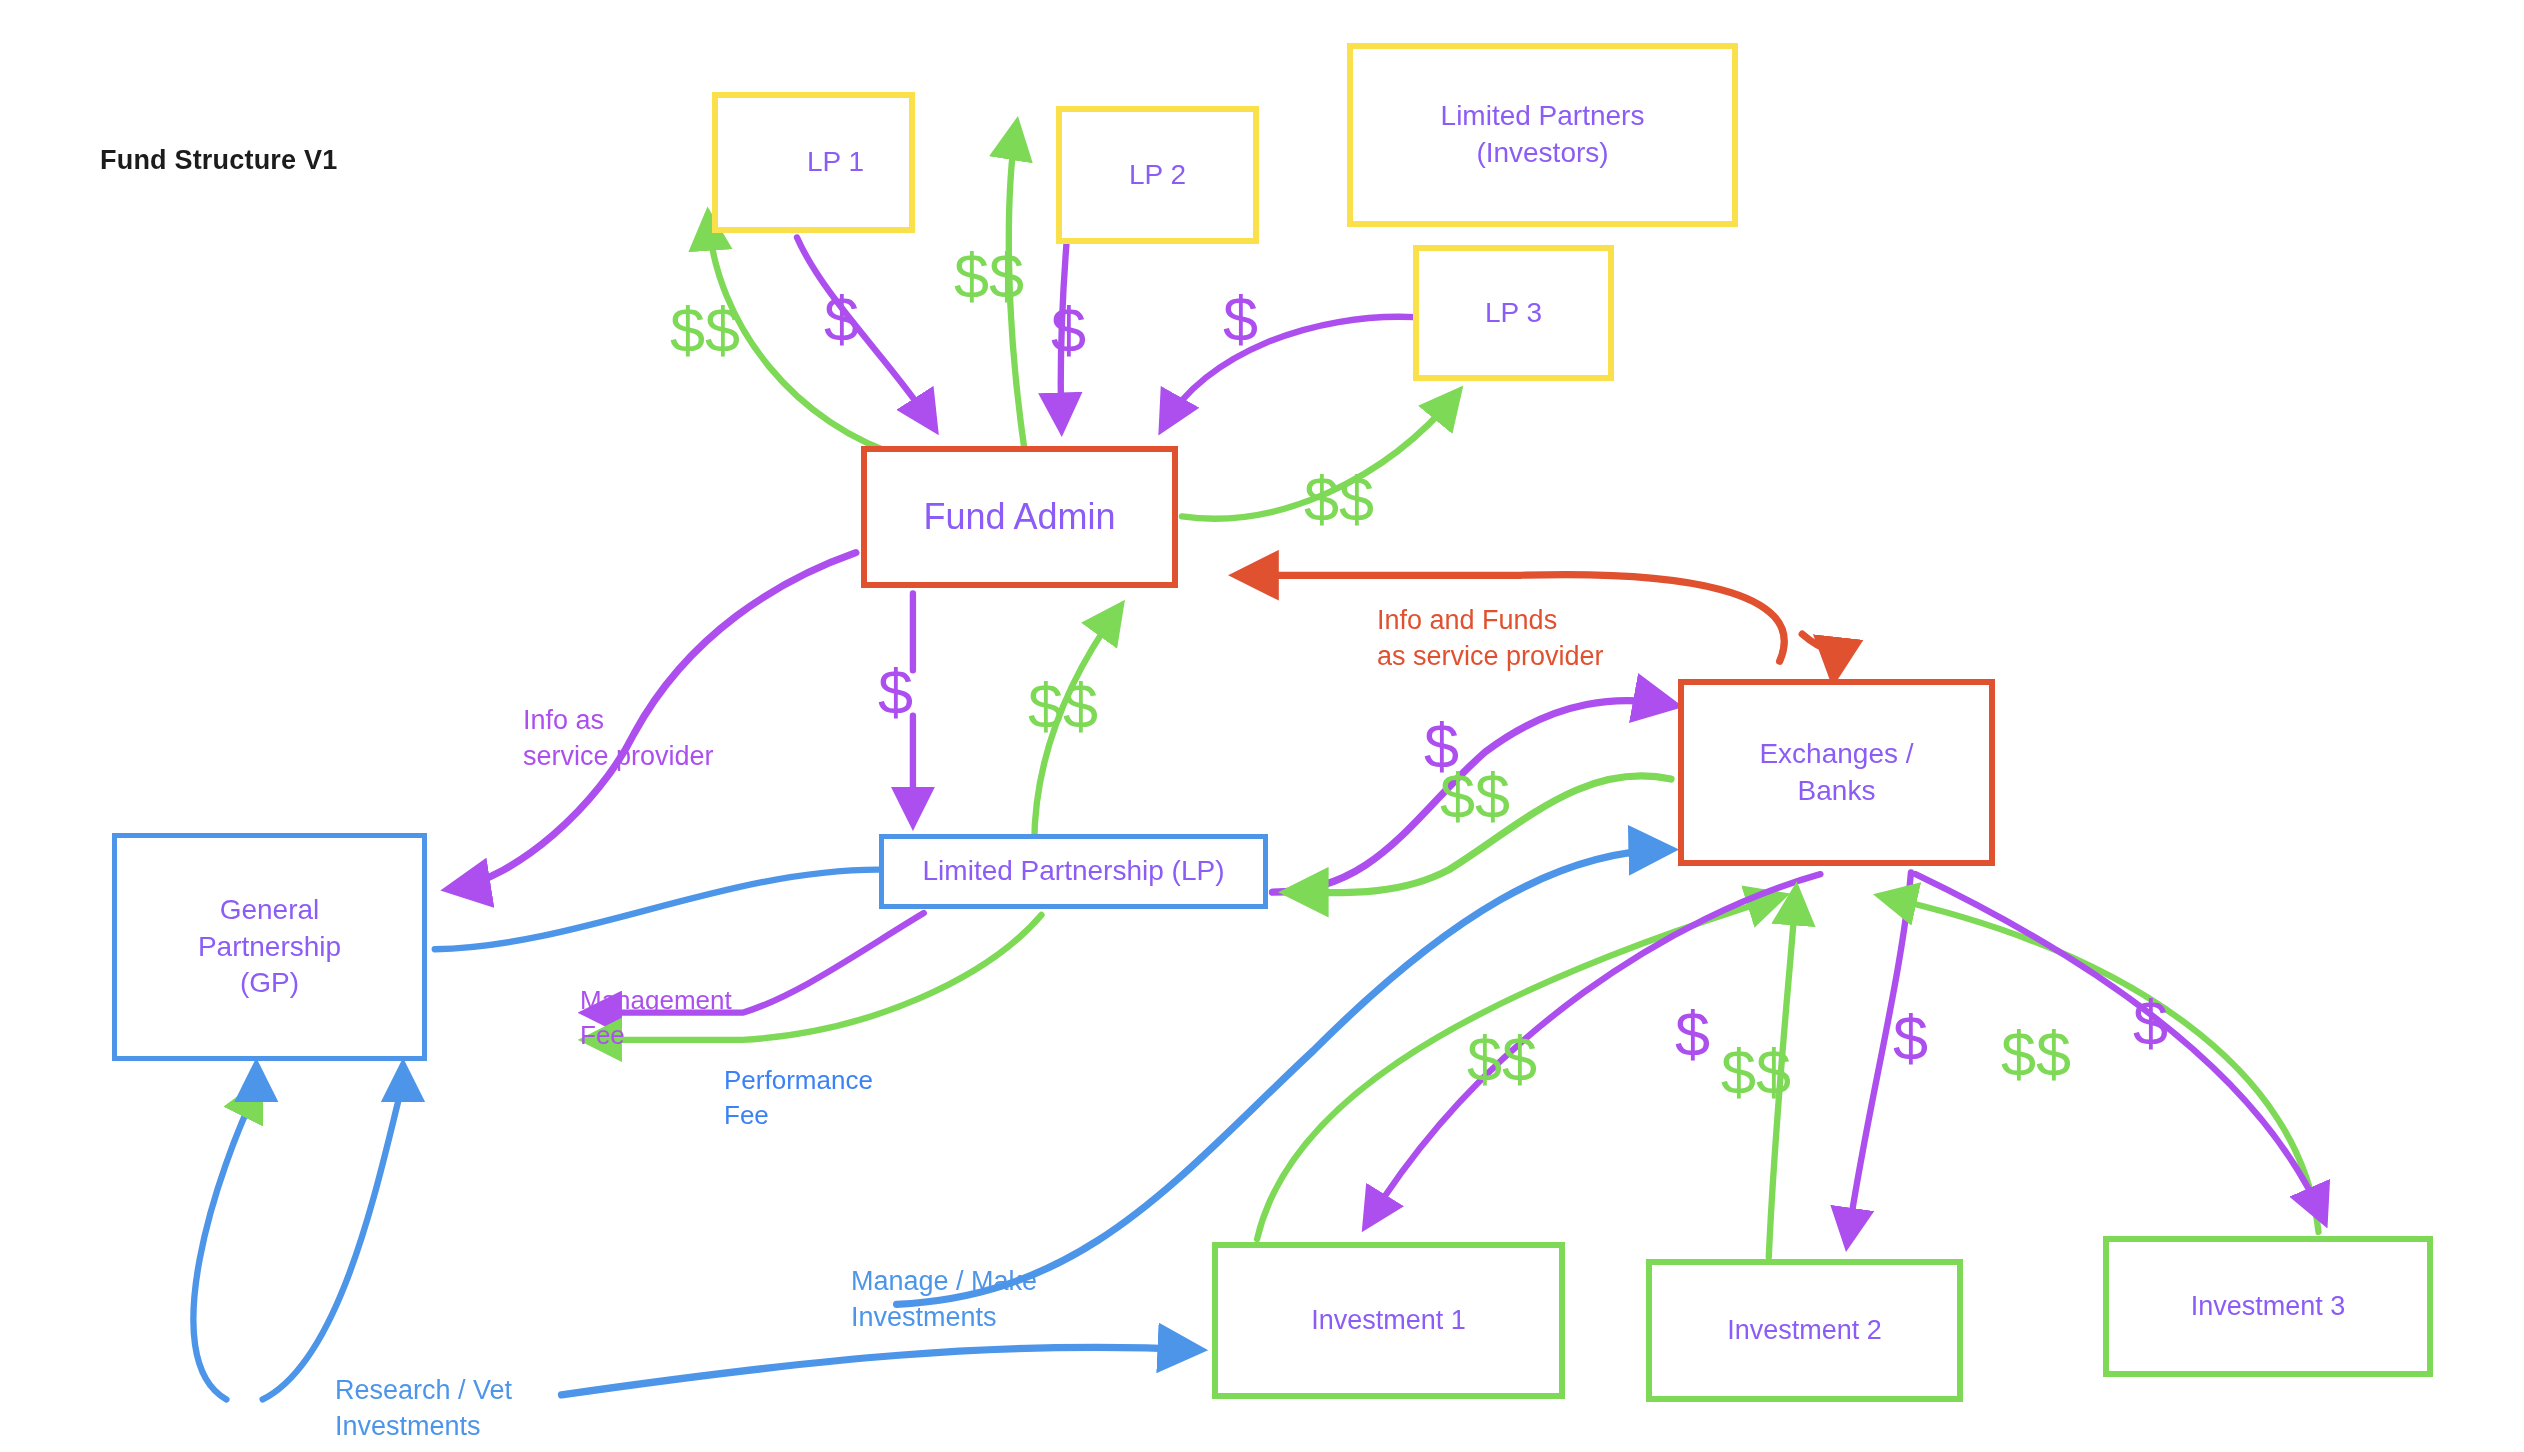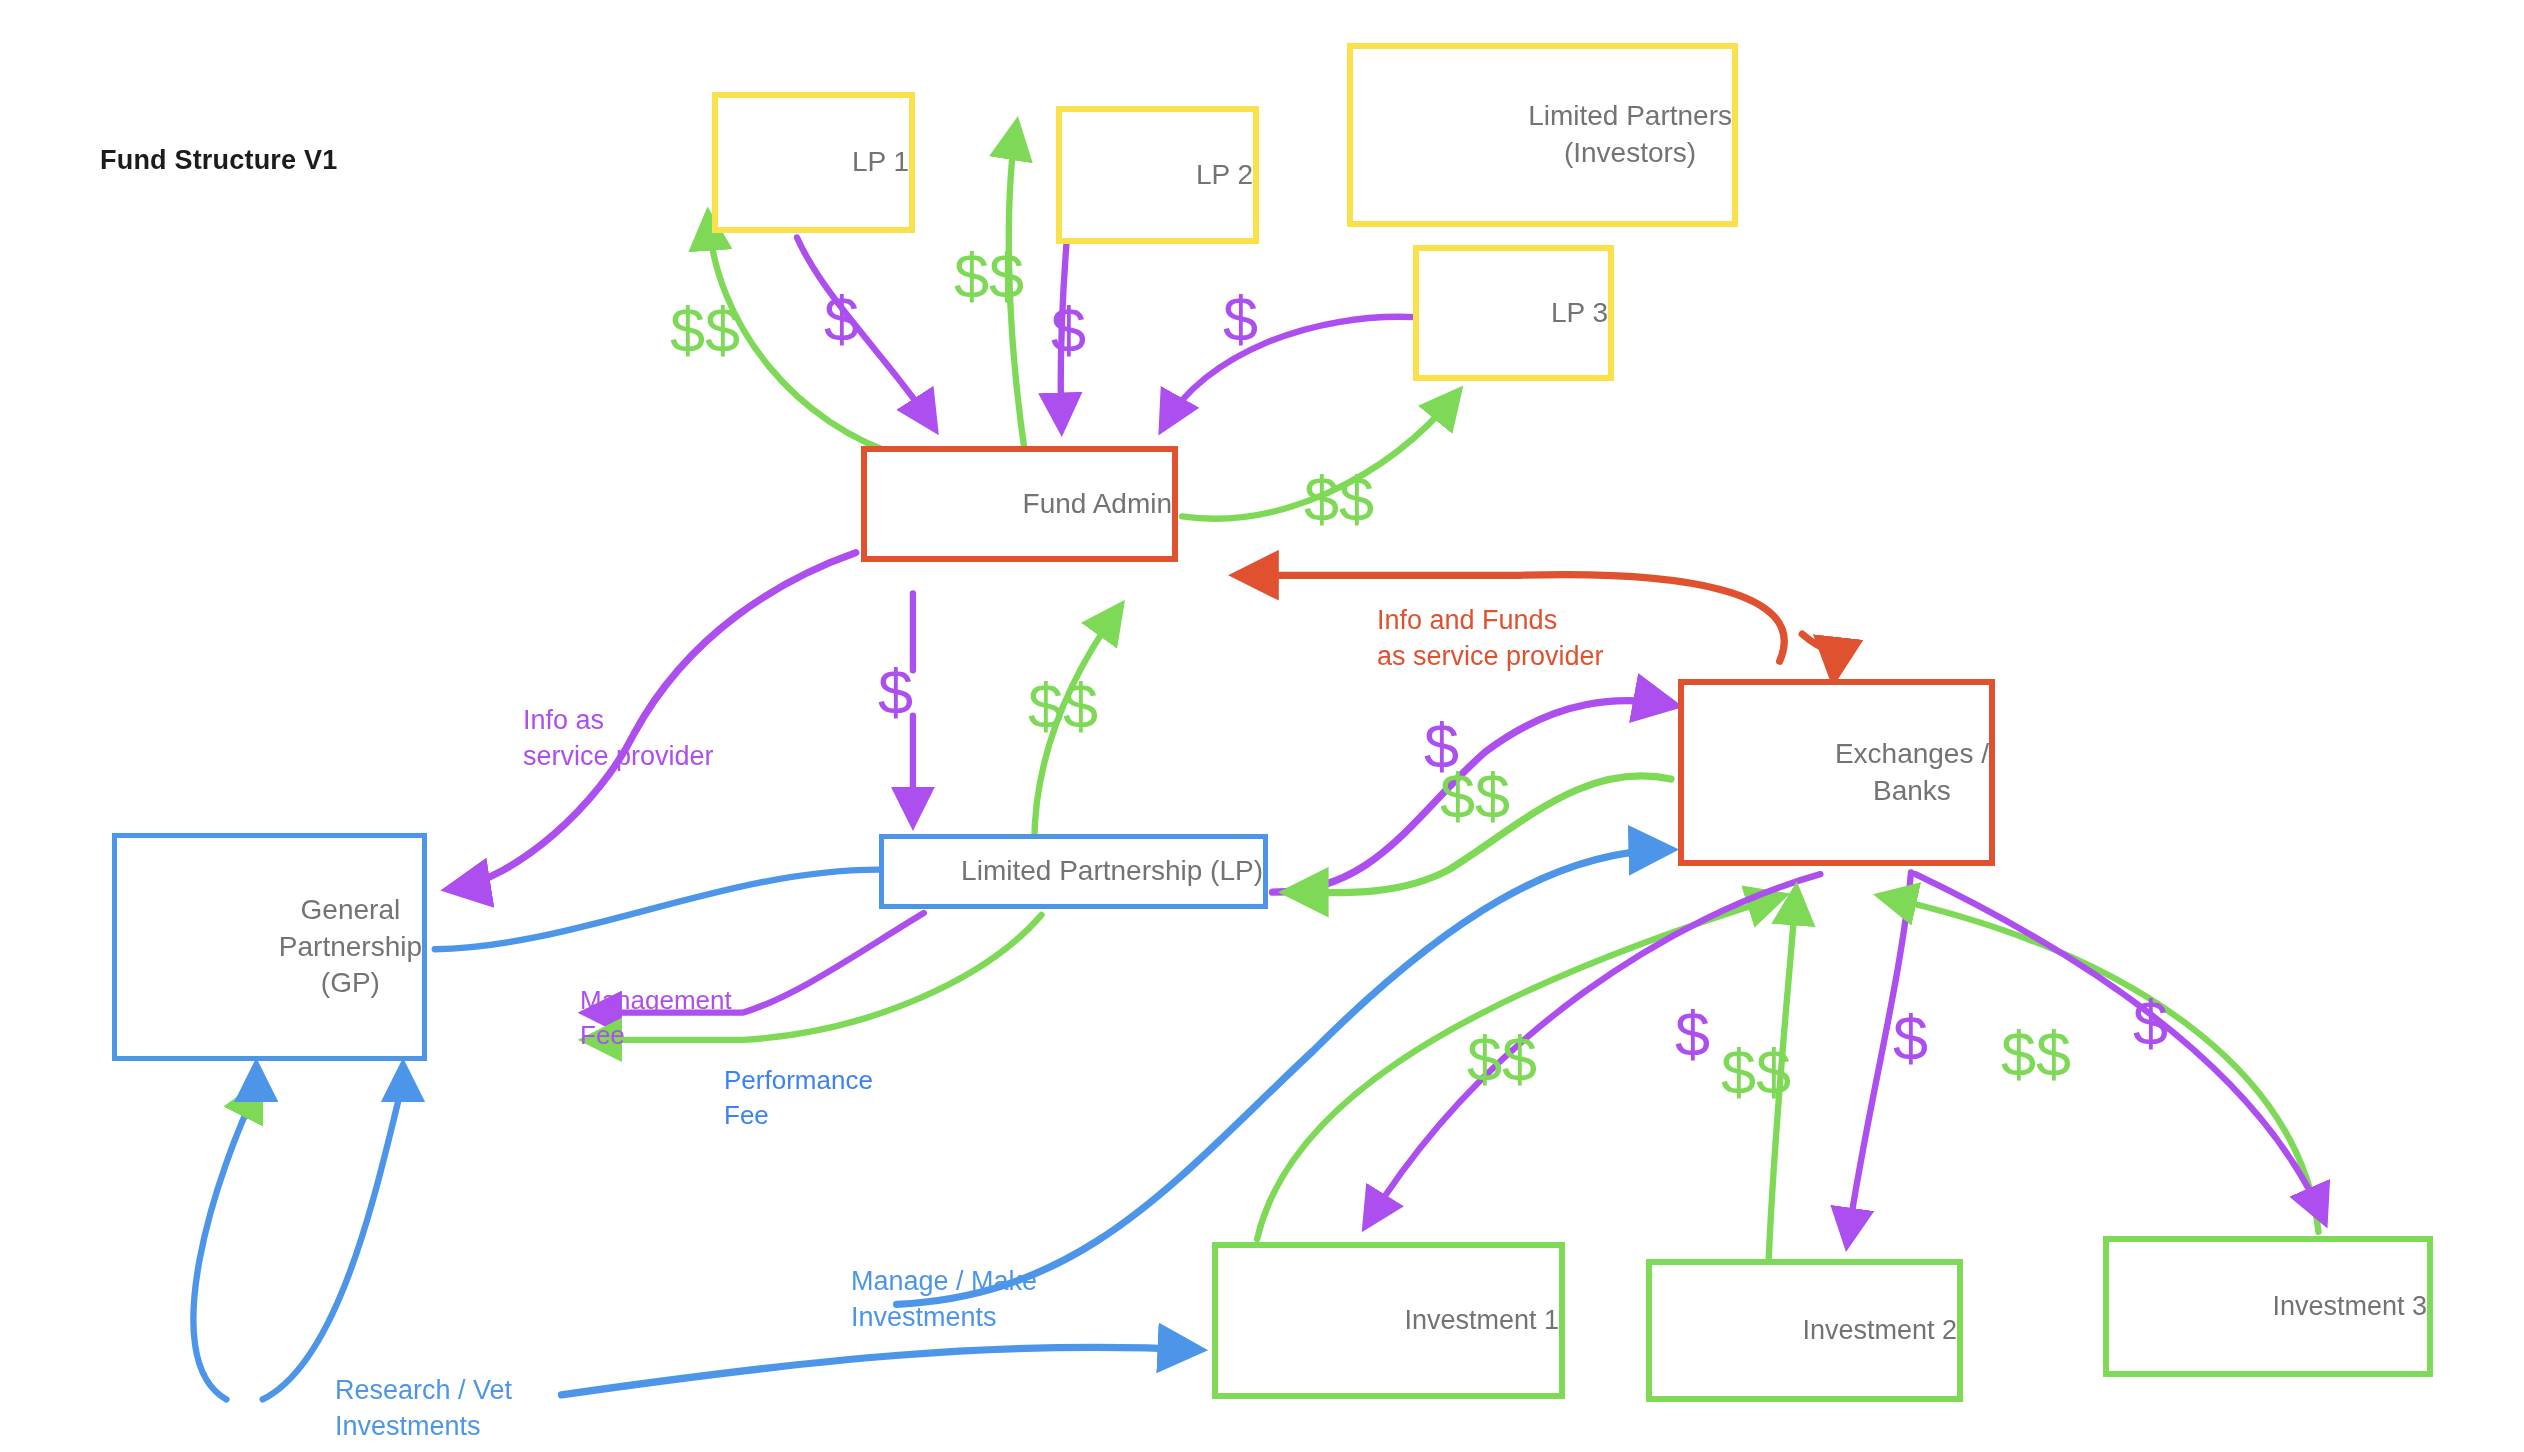--- a/index.html
+++ b/index.html
@@ -24,23 +24,23 @@
     width: 2525px;
     height: 1453px;
     pointer-events: none;
   }
   .node {
     position: absolute;
     box-sizing: border-box;
     background: #ffffff;
     display: flex;
     align-items: center;
-    justify-content: flex-end;
+    justify-content: center;
     text-align: center;
-    color: #737373;
+    color: #8b5cf6;
     line-height: 1.32;
     white-space: pre-line;
     z-index: 5;
   }
   .node.yellow  { border: 6.3px solid #FAE04B; }
   .node.red     { border: 6.3px solid #E0512F; }
   .node.blue    { border: 5.4px solid #4C95E8; }
   .node.green   { border: 6.3px solid #7ED957; }
 
   .edge-label {
@@ -164,21 +164,21 @@
 
   <div class="node yellow" style="left:1413px; top:245px; width:201px; height:136px; font-size:28px;">
     <span>LP 3</span>
   </div>
 
   <div class="node yellow" style="left:1347px; top:43px; width:391px; height:184px; font-size:28px;">
     <span>Limited Partners
 (Investors)</span>
   </div>
 
-  <div class="node red" style="left:861px; top:446px; width:317px; height:116px; font-size:28px;">
+  <div class="node red" style="left:861px; top:446px; width:317px; height:142px; font-size:36px;">
     <span>Fund Admin</span>
   </div>
 
   <div class="node blue" style="left:112px; top:833px; width:315px; height:228px; font-size:28px;">
     <span>General
 Partnership
 (GP)</span>
   </div>
 
   <div class="node red" style="left:1678px; top:679px; width:317px; height:187px; font-size:28px;">

